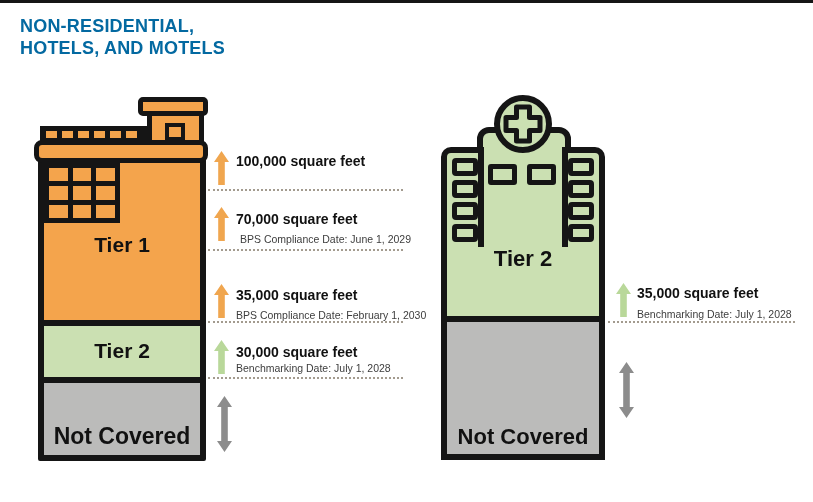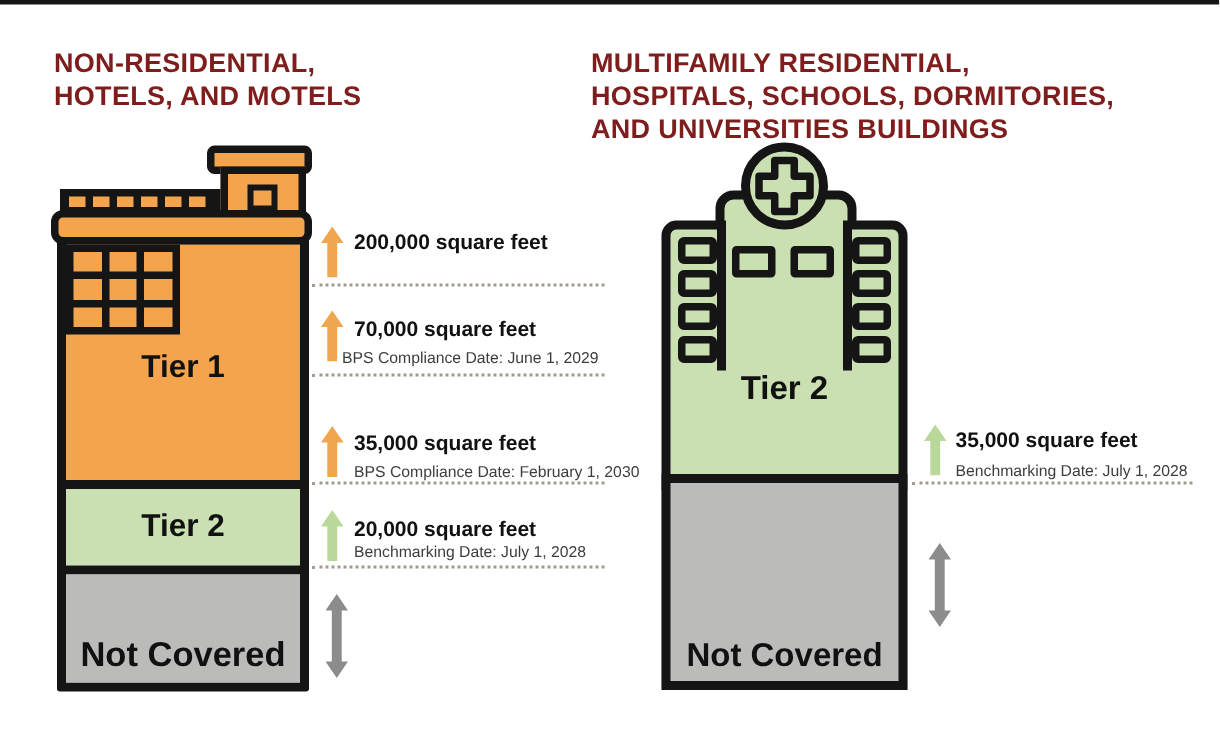--- a/index.html
+++ b/index.html
@@ -3,22 +3,22 @@
 <meta charset="utf-8">
 <style>
   html,body{margin:0;padding:0;background:#fff;}
   *{box-sizing:border-box;}
   .canvas{
     position:relative;width:813px;height:502px;background:#fff;overflow:hidden;
     font-family:"Liberation Sans",sans-serif;color:#151515;
   }
   .topline{position:absolute;left:0;top:0;width:813px;height:3px;background:#151515;}
   .title{
-    position:absolute;margin:16px;font-size:18px;line-height:22px;font-weight:700;
-    letter-spacing:.2px;white-space:pre-line;color:#7f1d1d;
+    position:absolute;margin:0;font-size:18px;line-height:22px;font-weight:700;
+    letter-spacing:.2px;white-space:pre-line;color:#0369a1;
   }
   .left-title{left:20px;top:15px;}
   .right-title{left:378px;top:15px;}
 
   
   .ph-cap{position:absolute;left:138px;top:97px;width:70px;height:19px;
     background:var(--orange);border:5px solid var(--outline);border-radius:5px;}
   .ph-body{position:absolute;left:147px;top:111px;width:57px;height:35px;
     background:var(--orange);border:5px solid var(--outline);}
   .ph-win{position:absolute;left:165px;top:123px;width:20px;height:18px;
@@ -69,23 +69,20 @@
   .dotline{position:absolute;height:0;border-top:2px dotted #a39b8f;}
 </style>
 </head>
 <body>
 
 <div class="canvas">
   <div class="topline"></div>
 
   <h1 class="title left-title">NON-RESIDENTIAL,
 HOTELS, AND MOTELS</h1>
-  <h1 class="title right-title">MULTIFAMILY RESIDENTIAL,
-HOSPITALS, SCHOOLS, DORMITORIES,
-AND UNIVERSITIES BUILDINGS</h1>
 
   <div class="ph-cap"></div>
   <div class="ph-body"></div>
   <div class="ph-win"></div>
   <div class="dash-strip">
     <div class="dash"></div>
     <div class="dash"></div>
     <div class="dash"></div>
     <div class="dash"></div>
     <div class="dash"></div>
@@ -114,41 +111,41 @@
 
   <div class="cornice"></div>
 
   <div class="bl-label t1-label">Tier 1</div>
   <div class="bl-label t2-label-left">Tier 2</div>
   <div class="bl-label nc-label-left">Not Covered</div>
 
   <svg class="arrow" style="left:214px;top:151px;" width="15" height="34" viewBox="0 0 15 34">
     <polygon points="7.5,0 15,11 10.8,11 10.8,34 4.2,34 4.2,11 0,11" style="fill:var(--orange_arrow)"></polygon>
   </svg>
-  <div class="ann-size" style="left:236px;top:153px;">200,000 square feet</div>
+  <div class="ann-size" style="left:236px;top:153px;">100,000 square feet</div>
   <div class="dotline" style="left:208px;top:189px;width:195px;"></div>
 
   <svg class="arrow" style="left:214px;top:207px;" width="15" height="34" viewBox="0 0 15 34">
     <polygon points="7.5,0 15,11 10.8,11 10.8,34 4.2,34 4.2,11 0,11" style="fill:var(--orange_arrow)"></polygon>
   </svg>
   <div class="ann-size" style="left:236px;top:211px;">70,000 square feet</div>
-  <div class="ann-date" style="left:228px;top:233px;">BPS Compliance Date: June 1, 2029</div>
+  <div class="ann-date" style="left:240px;top:233px;">BPS Compliance Date: June 1, 2029</div>
   <div class="dotline" style="left:208px;top:249px;width:195px;"></div>
 
   <svg class="arrow" style="left:214px;top:284px;" width="15" height="34" viewBox="0 0 15 34">
     <polygon points="7.5,0 15,11 10.8,11 10.8,34 4.2,34 4.2,11 0,11" style="fill:var(--orange_arrow)"></polygon>
   </svg>
   <div class="ann-size" style="left:236px;top:287px;">35,000 square feet</div>
   <div class="ann-date" style="left:236px;top:309px;">BPS Compliance Date: February 1, 2030</div>
   <div class="dotline" style="left:208px;top:321px;width:195px;"></div>
 
   <svg class="arrow" style="left:214px;top:340px;" width="15" height="34" viewBox="0 0 15 34">
     <polygon points="7.5,0 15,11 10.8,11 10.8,34 4.2,34 4.2,11 0,11" style="fill:var(--green_arrow)"></polygon>
   </svg>
-  <div class="ann-size" style="left:236px;top:344px;">20,000 square feet</div>
+  <div class="ann-size" style="left:236px;top:344px;">30,000 square feet</div>
   <div class="ann-date" style="left:236px;top:362px;">Benchmarking Date: July 1, 2028</div>
   <div class="dotline" style="left:208px;top:377px;width:195px;"></div>
 
   <svg class="arrow" style="left:217px;top:396px;" width="15" height="56" viewBox="0 0 15 56">
     <polygon points="7.5,0 15,11 10.8,11 10.8,45 15,45 7.5,56 0,45 4.2,45 4.2,11 0,11" style="fill:var(--gray_arrow)"></polygon>
   </svg>
 
   <div class="tower"></div>
   <div class="wing-l"></div>
   <div class="wing-r"></div>

